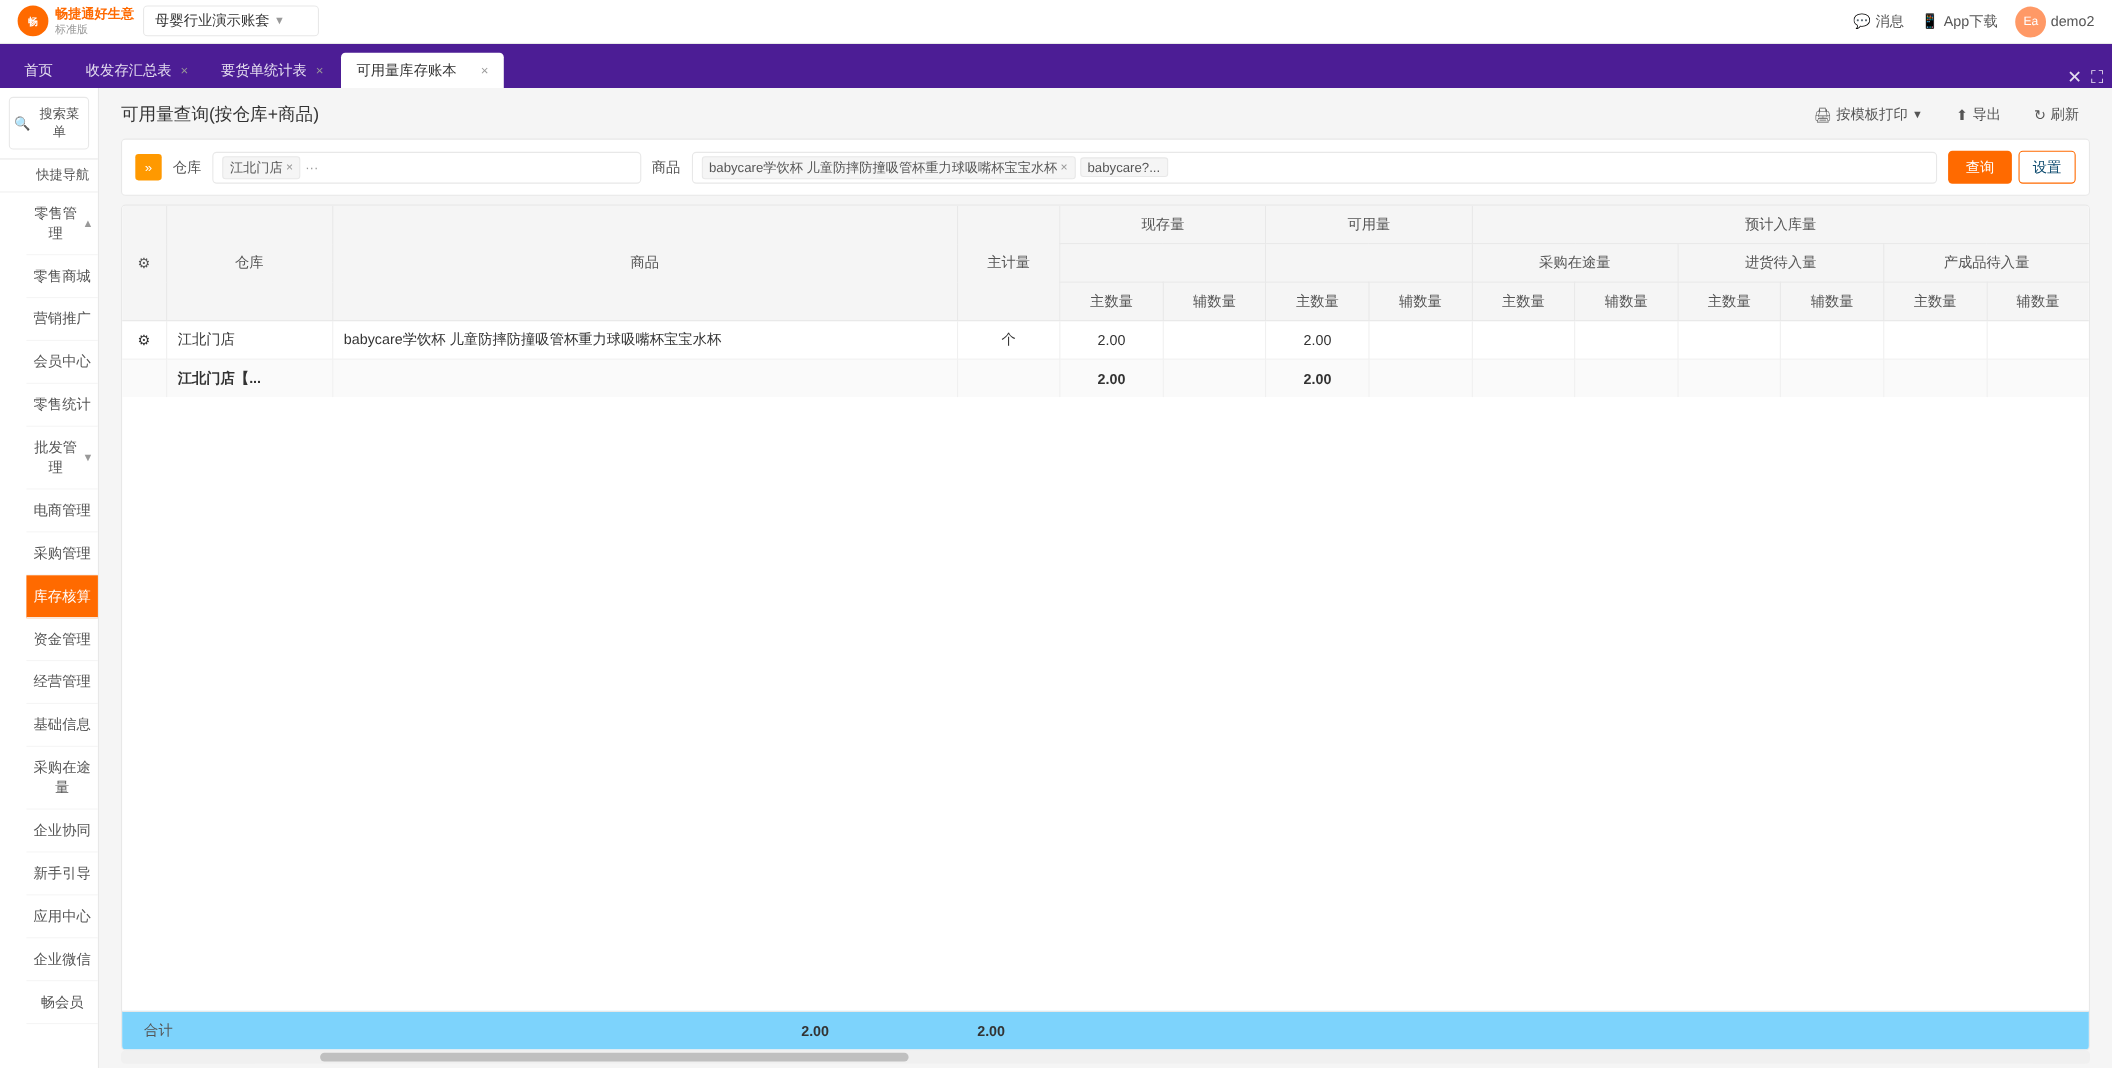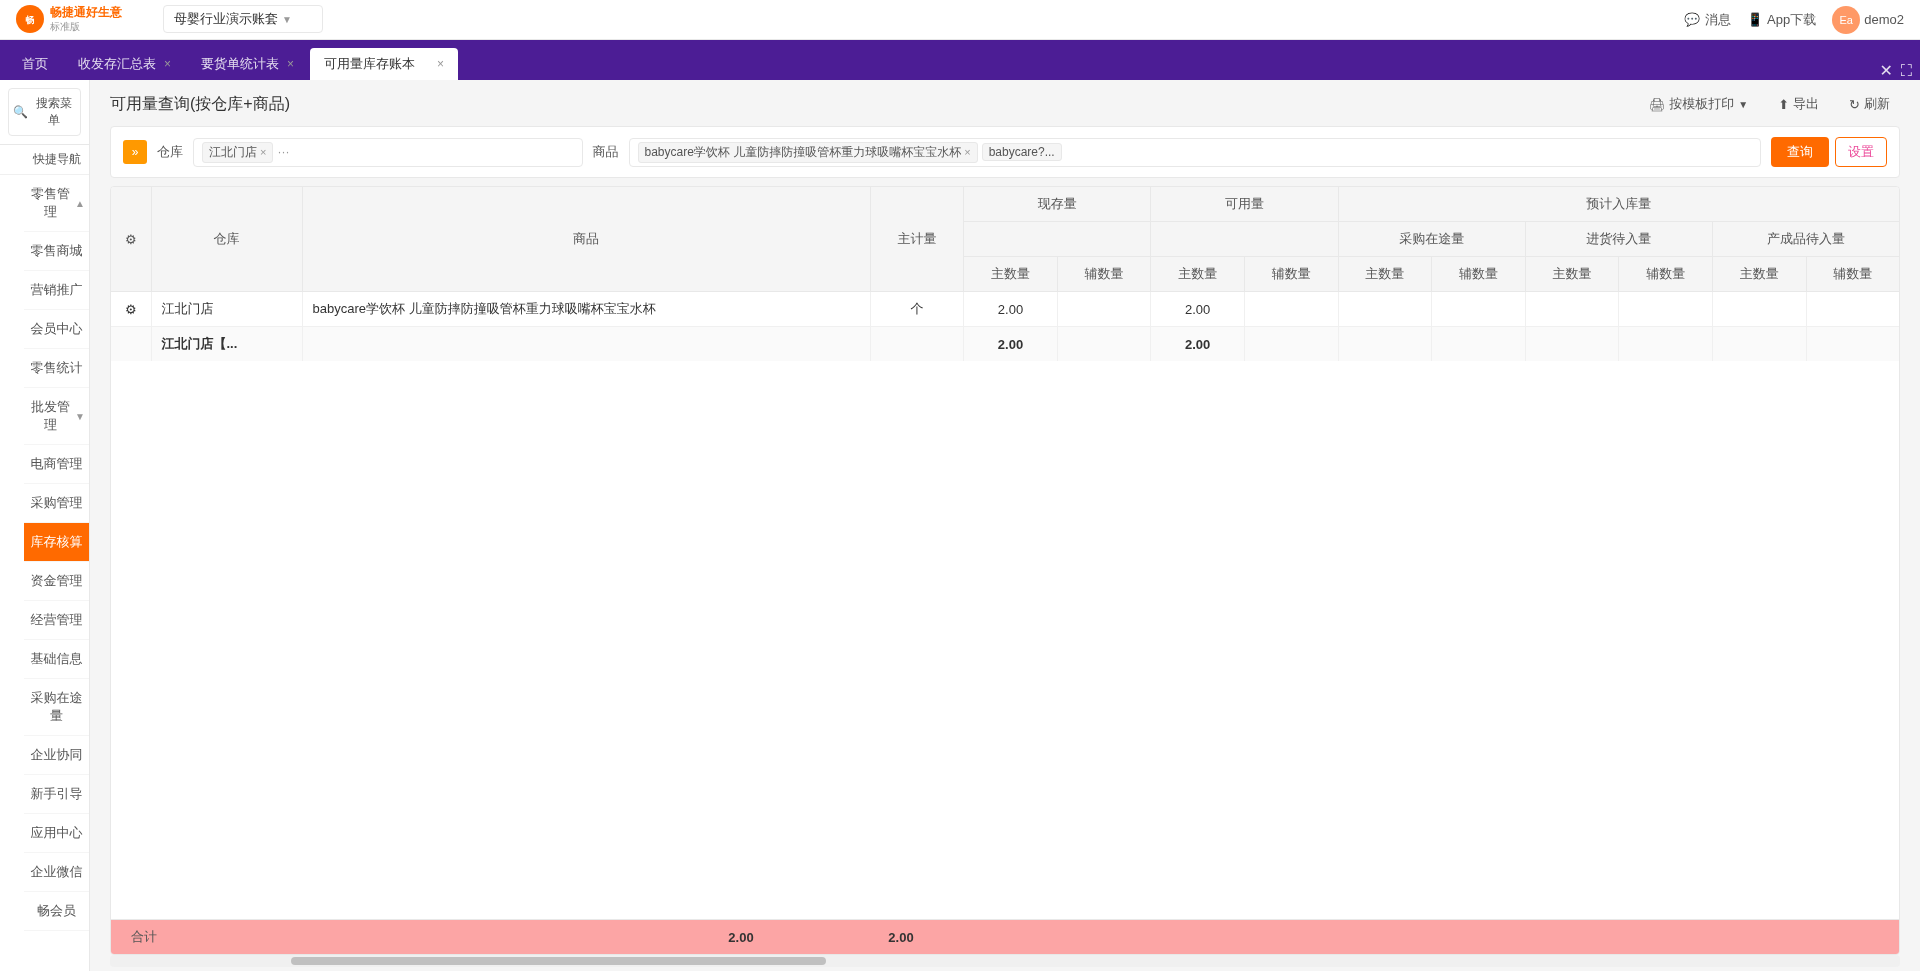--- a/index.html
+++ b/index.html
@@ -5,21 +5,21 @@
     * { box-sizing: border-box; margin: 0; padding: 0; }
     body { font-family: 'Microsoft YaHei', Arial, sans-serif; font-size: 13px; background: #f5f5f5; color: #333; display: flex; flex-direction: column; height: 971px; overflow: hidden; }
 
     
     .top-bar { height: 40px; background: #fff; display: flex; align-items: center; justify-content: space-between; padding: 0 16px; border-bottom: 1px solid #e8e8e8; flex-shrink: 0; }
     .top-bar-left { display: flex; align-items: center; gap: 8px; }
     .logo-area { display: flex; align-items: center; gap: 6px; }
     .logo-icon { width: 28px; height: 28px; background: #ff6a00; border-radius: 50%; display: flex; align-items: center; justify-content: center; color: white; font-size: 10px; font-weight: bold; }
     .logo-text { font-size: 12px; color: #ff6a00; font-weight: bold; line-height: 1.2; }
     .logo-sub { font-size: 10px; color: #999; }
-    .org-selector { display: flex; align-items: center; gap: 4px; padding: 4px 10px; border: 1px solid #e8e8e8; border-radius: 4px; cursor: pointer; font-size: 13px; color: #333; min-width: 160px; margin-left: 33px; }
+    .org-selector { display: flex; align-items: center; gap: 4px; padding: 4px 10px; border: 1px solid #e8e8e8; border-radius: 4px; cursor: pointer; font-size: 13px; color: #333; min-width: 160px; }
     .top-bar-right { display: flex; align-items: center; gap: 16px; font-size: 13px; color: #555; }
     .top-bar-right-item { display: flex; align-items: center; gap: 4px; cursor: pointer; }
     .avatar { width: 28px; height: 28px; border-radius: 50%; background: #ff9966; display: flex; align-items: center; justify-content: center; color: white; font-size: 11px; overflow: hidden; }
 
     
     .nav-tabs { height: 40px; background: #4c1d95; display: flex; align-items: flex-end; padding: 0 8px; flex-shrink: 0; gap: 2px; }
     .nav-tab { height: 32px; padding: 0 14px; display: flex; align-items: center; gap: 6px; border-radius: 4px 4px 0 0; cursor: pointer; font-size: 13px; color: rgba(255,255,255,0.85); background: transparent; white-space: nowrap; }
     .nav-tab.active { background: #fff; color: #333; gap: 20px; }
     .nav-tab .tab-close { font-size: 12px; color: #999; cursor: pointer; margin-left: 2px; }
     .nav-tabs-right { margin-left: auto; display: flex; align-items: center; gap: 8px; }
@@ -49,37 +49,37 @@
     
     .filter-bar { background: #fff; margin: 0 20px 8px; padding: 10px 12px; border-radius: 4px; display: flex; align-items: center; gap: 10px; flex-shrink: 0; border: 1px solid #e8e8e8; }
     .filter-expand-btn { width: 24px; height: 24px; background: #ff9900; border: none; border-radius: 3px; cursor: pointer; display: flex; align-items: center; justify-content: center; color: white; font-size: 12px; }
     .filter-label { font-size: 13px; color: #555; white-space: nowrap; }
     .filter-tag-area { display: flex; align-items: center; gap: 4px; flex: 1; border: 1px solid #e8e8e8; border-radius: 4px; padding: 3px 8px; min-height: 28px; flex-wrap: wrap; }
     .filter-tag { background: #f5f5f5; border: 1px solid #e8e8e8; border-radius: 3px; padding: 1px 6px; font-size: 12px; color: #555; display: flex; align-items: center; gap: 3px; }
     .filter-tag .remove { cursor: pointer; color: #999; font-size: 11px; }
     .filter-more { color: #999; font-size: 12px; cursor: pointer; }
     .filter-right { display: flex; gap: 6px; }
     .btn-query { background: #ff6a00; color: white; border: none; border-radius: 4px; padding: 5px 16px; cursor: pointer; font-size: 13px; }
-    .btn-settings { background: #fff; color: #ec4899; border: 1px solid #ff6a00; border-radius: 4px; padding: 5px 12px; cursor: pointer; font-size: 13px; text-align: center; }
+    .btn-settings { background: #fff; color: #0c4a6e; border: 1px solid #ff6a00; border-radius: 4px; padding: 5px 12px; cursor: pointer; font-size: 13px; text-align: center; }
 
     
     .table-area { flex: 1; overflow: auto; margin: 0 20px; background: #fff; border-radius: 4px; border: 1px solid #e8e8e8; display: flex; flex-direction: column; }
     .table-wrapper { flex: 1; overflow: auto; }
     table { width: 100%; border-collapse: collapse; font-size: 13px; }
     thead tr th { background: #f5f5f5; padding: 8px 10px; text-align: center; border-bottom: 1px solid #e8e8e8; border-right: 1px solid #e8e8e8; font-weight: 500; color: #555; white-space: nowrap; }
     thead tr th:last-child { border-right: none; }
     tbody tr td { padding: 8px 10px; text-align: center; border-bottom: 1px solid #f0f0f0; border-right: 1px solid #f0f0f0; color: #333; }
     tbody tr td:last-child { border-right: none; }
     tbody tr:last-child td { border-bottom: none; }
     .td-left { text-align: left; }
     .th-gear { width: 40px; }
     .header-group { text-align: center; }
 
     
-    .table-footer { background: #fca5a5; padding: 8px 10px; border-top: 1px solid #e8e8e8; display: flex; align-items: center; font-size: 13px; color: #555; flex-shrink: 0; }
+    .table-footer { background: #7dd3fc; padding: 8px 10px; border-top: 1px solid #e8e8e8; display: flex; align-items: center; font-size: 13px; color: #555; flex-shrink: 0; }
     .footer-label { padding: 0 10px; font-weight: 500; }
     .footer-cell { text-align: center; font-weight: 600; color: #333; }
 
     
     .table-area::-webkit-scrollbar { height: 8px; width: 8px; }
     .table-area::-webkit-scrollbar-track { background: #f1f1f1; }
     .table-area::-webkit-scrollbar-thumb { background: #ccc; border-radius: 4px; }
 
     .bottom-scroll { height: 12px; background: #f0f0f0; margin: 0 20px 4px; border-radius: 4px; display: flex; align-items: center; padding: 0 2px; }
     .bottom-scroll-thumb { width: 30%; height: 8px; background: #c0c0c0; border-radius: 4px; margin-left: 10%; }

